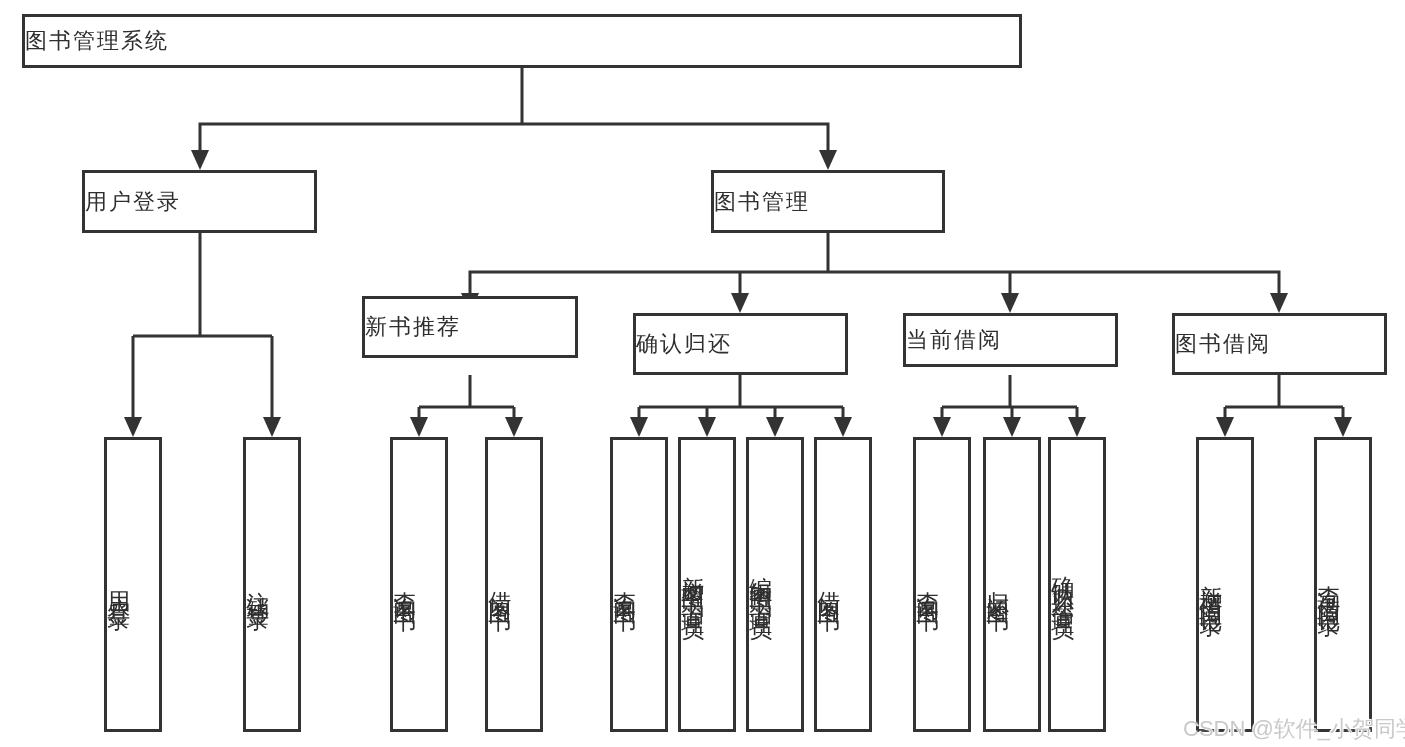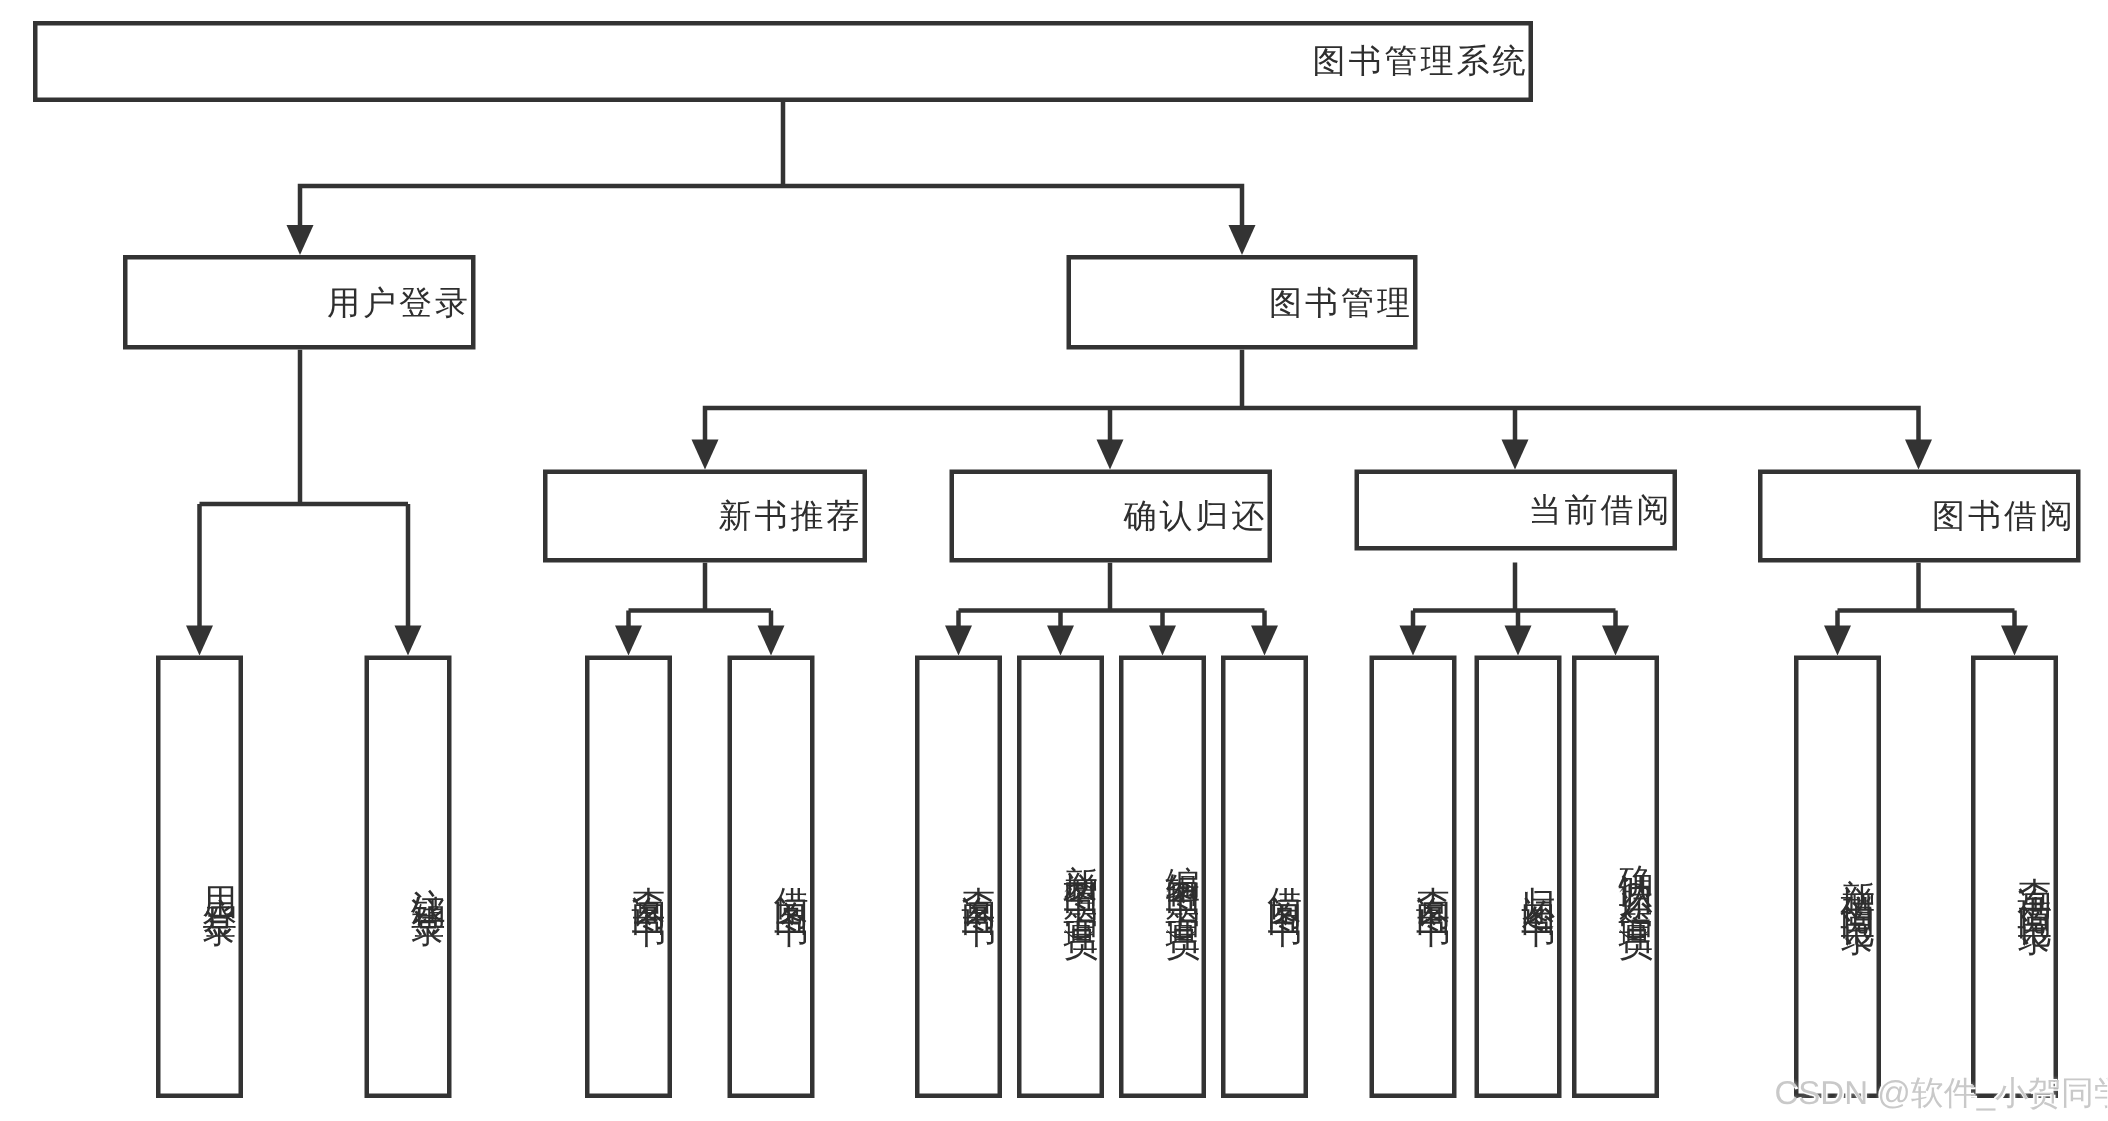--- a/index.html
+++ b/index.html
@@ -12,21 +12,21 @@
     overflow: hidden;
   }
   .wires { position: absolute; left: 0; top: 0; }
   .node {
     position: absolute;
     box-sizing: border-box;
     border: 3px solid #333333;
     background: #ffffff;
     display: flex;
     align-items: center;
-    justify-content: flex-end;
+    justify-content: flex-start;
     color: #2e2e2e;
   }
   .h-node { font-size: 22px; letter-spacing: 2px; }
   .v-node { font-size: 23px; }
   .v-node .vtext {
     writing-mode: vertical-rl;
     text-orientation: mixed;
     letter-spacing: 6px;
     line-height: 1.05;
     white-space: nowrap;
@@ -84,21 +84,21 @@
     <span>图书管理系统</span>
   </div>
 
   <div class="node h-node" style="left:82px; top:170px; width:235px; height:63px;">
     <span>用户登录</span>
   </div>
   <div class="node h-node" style="left:711px; top:170px; width:234px; height:63px;">
     <span>图书管理</span>
   </div>
 
-  <div class="node h-node" style="left:362px; top:313px; width:216px; height:62px;">
+  <div class="node h-node" style="left:362px; top:296px; width:216px; height:62px;">
     <span>新书推荐</span>
   </div>
   <div class="node h-node" style="left:633px; top:313px; width:215px; height:62px;">
     <span>确认归还</span>
   </div>
   <div class="node h-node" style="left:903px; top:313px; width:215px; height:54px;">
     <span>当前借阅</span>
   </div>
   <div class="node h-node" style="left:1172px; top:313px; width:215px; height:62px;">
     <span>图书借阅</span>

